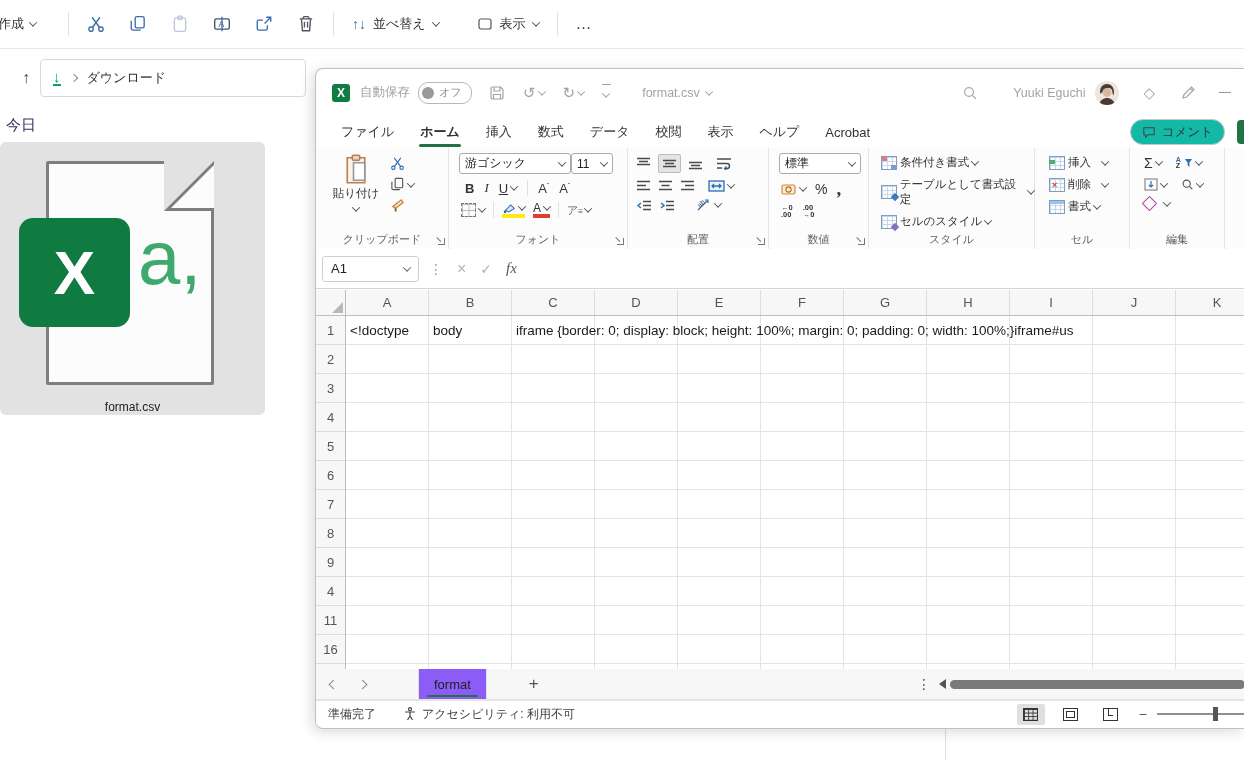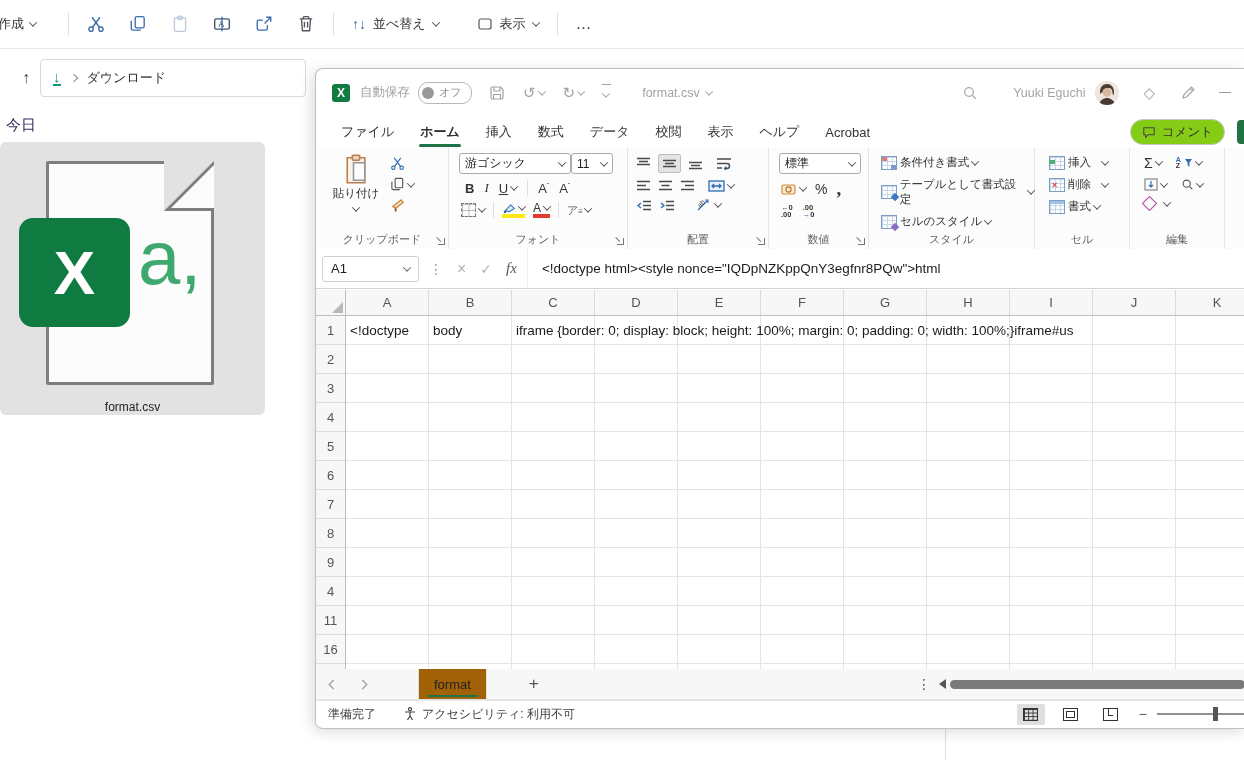--- a/index.html
+++ b/index.html
@@ -41,21 +41,21 @@
   .knob{width:12px;height:12px;border-radius:50%;background:#9a9a9a;margin-right:5px}
   .tico{margin:0 9px;color:#a3a3a3}
   .tbar .title{margin:0 22px;display:flex;align-items:center;gap:6px}
   .avatar{width:24px;height:24px;border-radius:50%;overflow:hidden;margin:0 10px;background:#e9e2da}
   .minim{width:12px;border-top:1.4px solid #9a9a9a;margin:0 14px}
   
   .ribtabs{position:absolute;left:0;top:47px;width:100%;height:32px;display:flex;align-items:center;padding-left:12px;box-sizing:border-box;font-size:13px;color:#333}
   .ribtab{padding:6px 13px;position:relative}
   .ribtab.active{font-weight:700}
   .ribtab.active::after{content:"";position:absolute;left:12px;right:12px;bottom:0;height:3px;background:#217346;border-radius:2px}
-  .cmt-btn{position:absolute;right:20px;top:50px;height:24px;border:1px solid #c6c6c6;border-radius:13px;display:flex;align-items:center;padding:0 11px;gap:6px;font-size:12.5px;color:#333;background:#84cc16}
+  .cmt-btn{position:absolute;right:20px;top:50px;height:24px;border:1px solid #c6c6c6;border-radius:13px;display:flex;align-items:center;padding:0 11px;gap:6px;font-size:12.5px;color:#333;background:#14b8a6}
   .share-sliver{position:absolute;right:0;top:51px;width:8px;height:24px;background:#217346;border-radius:4px 0 0 4px}
   
   .ribbon{position:absolute;left:0;top:79px;width:100%;height:101px;background:#fcfcfc;border-bottom:1px solid #e0e0e0;font-size:12px;color:#333}
   .grp{position:absolute;top:0;height:100%;border-right:1px solid #e5e5e5;box-sizing:border-box}
   .grp-label{position:absolute;bottom:2px;left:0;right:0;text-align:center;font-size:11px;color:#5f5f5f}
   .launcher{position:absolute;right:3px;bottom:4px;width:9px;height:9px}
   .launcher::before{content:"";position:absolute;right:0;bottom:0;width:6px;height:6px;border-right:1.2px solid #777;border-bottom:1.2px solid #777}
   .launcher::after{content:"";position:absolute;left:1px;top:1px;width:6px;height:1.2px;background:#777;transform:rotate(45deg);transform-origin:left top}
   .combo{height:21px;border:1px solid #ababab;border-radius:3px;background:#fff;display:flex;align-items:center;padding:0 5px;font-size:12px;color:#222;justify-content:space-between;box-sizing:border-box}
   .rbtn{display:flex;align-items:center;gap:3px;color:#333}
@@ -76,21 +76,21 @@
   .corner-tri{position:absolute;right:2px;bottom:2px;width:0;height:0;border-left:11px solid transparent;border-bottom:11px solid #b9b9b9}
   .colhdrs{position:absolute;left:30px;top:0;right:0;height:26px;display:flex;border-bottom:1px solid #bdbdbd;box-sizing:border-box;background:#f7f7f7}
   .col-h{width:83px;flex:0 0 83px;border-right:1px solid #dcdcdc;box-sizing:border-box;display:flex;align-items:center;justify-content:center;font-size:13px;color:#555}
   .rowhdrs{position:absolute;left:0;top:26px;width:30px;bottom:0;border-right:1px solid #bdbdbd;box-sizing:border-box;background:#f7f7f7}
   .row-h{height:29px;border-bottom:1px solid #dcdcdc;box-sizing:border-box;display:flex;align-items:center;justify-content:center;font-size:13px;color:#555}
   .cells{position:absolute;left:30px;top:26px;right:0;bottom:0;background-image:linear-gradient(to right,#e4e4e4 1px,transparent 1px),linear-gradient(to bottom,#e4e4e4 1px,transparent 1px);background-size:83px 29px;background-position:-1px -1px}
   .cellspan{position:absolute;top:0;height:29px;line-height:29px;font-size:13.5px;color:#1a1a1a;white-space:nowrap}
   
   .sheetbar{position:absolute;left:0;top:600px;width:100%;height:31px;background:#f7f7f7;border-bottom:1px solid #e3e3e3;display:flex;align-items:center;box-sizing:border-box}
   .snav{color:#8a8a8a;margin-left:14px;display:flex;gap:22px}
-  .stab{height:100%;background:#a16207;border-left:1px solid #e0e0e0;border-right:1px solid #e0e0e0;display:flex;align-items:center;padding:0 15px;margin-left:52px;font-size:13px;color:#222;position:relative}
+  .stab{height:100%;background:#8b5cf6;border-left:1px solid #e0e0e0;border-right:1px solid #e0e0e0;display:flex;align-items:center;padding:0 15px;margin-left:52px;font-size:13px;color:#222;position:relative}
   .stab::after{content:"";position:absolute;left:8px;right:8px;bottom:2px;height:2.5px;background:#217346;border-radius:2px}
   .plus{font-size:17px;color:#555;margin-left:42px}
   .sdots{margin-left:auto;color:#555;font-size:14px}
   .hscroll{display:flex;align-items:center;margin:0 0 0 8px;flex:0 0 306px}
   .harrow{width:0;height:0;border-top:5px solid transparent;border-bottom:5px solid transparent;border-right:7px solid #555;margin-right:4px}
   .hthumb{height:9px;background:#7a7a7a;border-radius:5px;flex:1}
   
   .statusbar{position:absolute;left:0;top:631px;width:100%;height:27px;border-top:1px solid #e6e6e6;display:flex;align-items:center;font-size:12px;color:#3c3c3c;box-sizing:border-box;background:#fff}
   .viewbtn{width:28px;height:21px;display:flex;align-items:center;justify-content:center;border-radius:2px;color:#333}
   .viewbtn.sel{background:#dfdfdf}
@@ -584,21 +584,20 @@
     <div class="namebox">
       <span>A1</span>
         <span class="chev" style="color:#666"></span>
     </div>
     <div class="fbtns">
       <span style="color:#9a9a9a">⋮</span>
       <span style="font-size:16px">×</span>
       <span>✓</span>
       <span class="fx">fx</span>
     </div>
-    <div class="ftext">&lt;!doctype html&gt;&lt;style nonce="IQDpNZKppQnY3egfnr8PQw"&gt;html</div>
   </div>
 
   <div class="grid">
     <div class="corner">
         <span class="corner-tri"></span>
       </div>
     <div class="colhdrs" id="col-headers">
         <div class="col-h">A</div>
         <div class="col-h">B</div>
         <div class="col-h">C</div>

